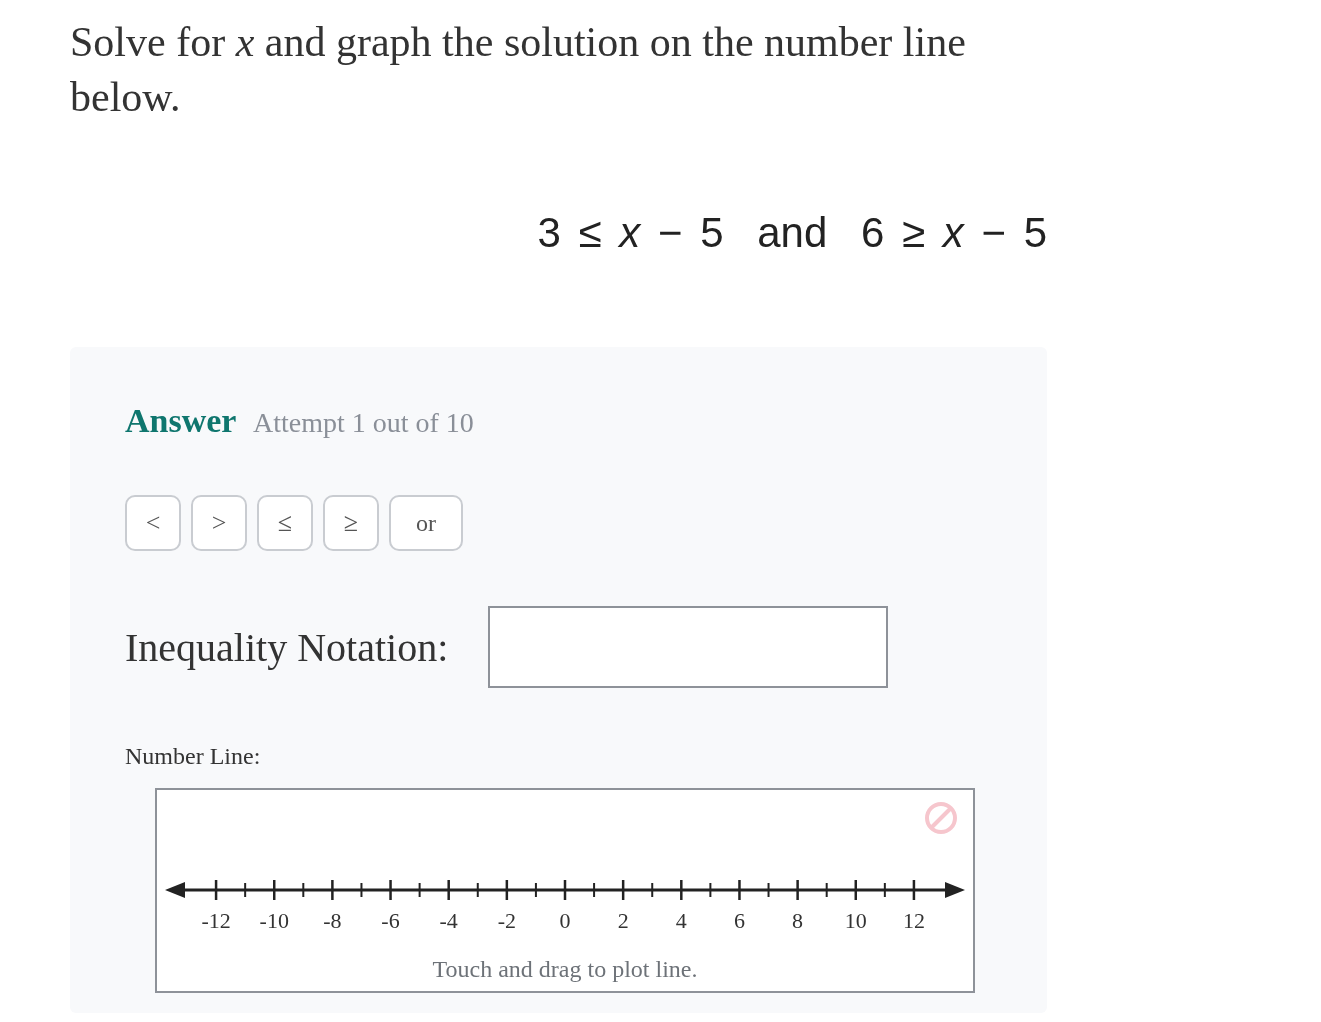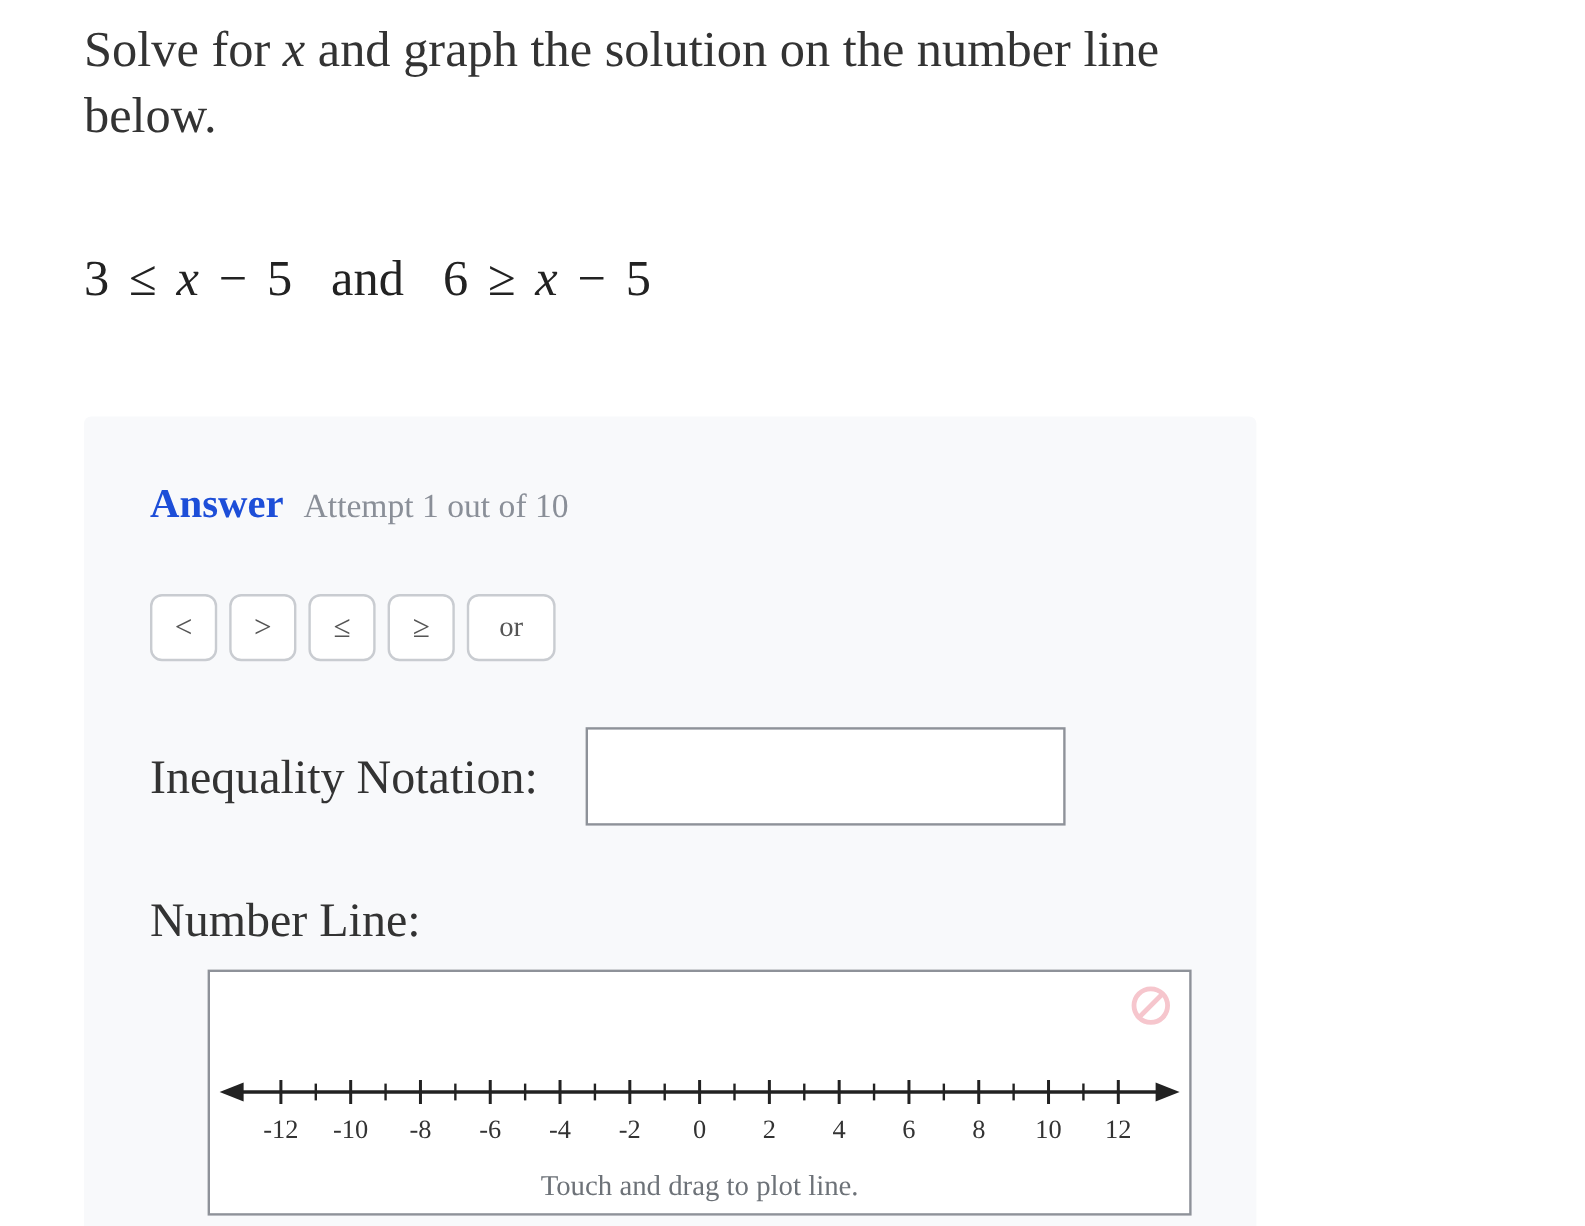--- a/index.html
+++ b/index.html
@@ -16,43 +16,43 @@
     padding: 10px 40px 0 70px;
     position: relative;
   }
   .prompt {
     font-size: 42px;
     line-height: 1.3;
     color: #333;
     margin-top: 5px;
   }
   .equation-row {
-    font-family: Liberation Serif, serif;
+    font-family: Liberation Sans, sans-serif;
     font-size: 42px;
-    text-align: left;
+    text-align: right;
     margin: 85px 0 90px 0;
     color: #222;
   }
   .equation-row .mi { font-style: italic; }
   .equation-row .op { margin: 0 6px; }
   .equation-row .and {
     font-style: normal;
     margin: 0 22px;
   }
   .answer-card {
     background: #f8f9fb;
     border-radius: 6px;
     padding: 55px 55px 20px 55px;
     box-sizing: border-box;
   }
   .answer-header {
     font-size: 34px;
     color: #333;
   }
-  .answer-header .bold { font-weight: 700; color:#1d4ed8;}
+  .answer-header .bold { font-weight: 700; color:#0f766e;}
   .answer-header .attempt {
     color: #8a8f98;
     font-size: 28px;
     margin-left: 8px;
     font-weight: 400;
   }
   .btn-row {
     display: flex;
     gap: 10px;
     margin: 55px 0 55px 0;
@@ -88,27 +88,27 @@
     width: 400px;
     height: 82px;
     border: 2px solid #8e9299;
     background: #fff;
     font-size: 30px;
     padding: 4px 10px;
     box-sizing: border-box;
     font-family: Georgia, serif;
   }
   .nl-label {
-    font-size: 40px;
+    font-size: 24px;
     color: #333;
     margin-bottom: 18px;
   }
   .number-line-box {
     position: relative;
-    margin-left: 48px;
+    margin-left: 30px;
     width: 820px;
     height: 205px;
     border: 2px solid #8e9299;
     background: #fff;
     box-sizing: border-box;
   }
   .nl-svg {
     position: absolute;
     left: 0;
     top: 0;

